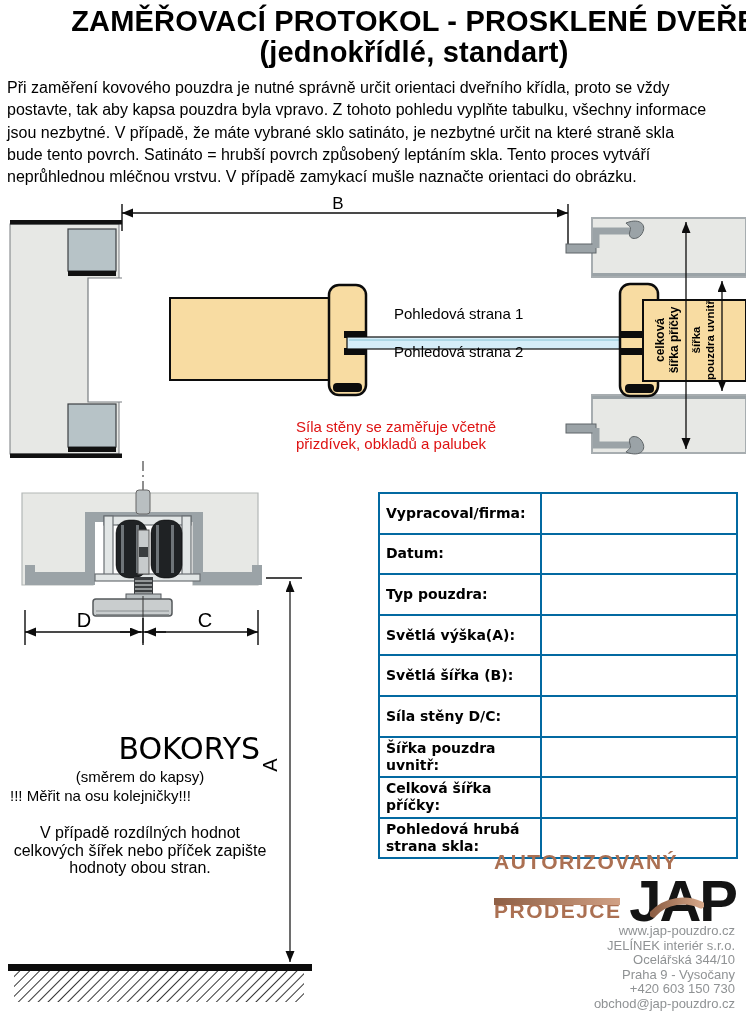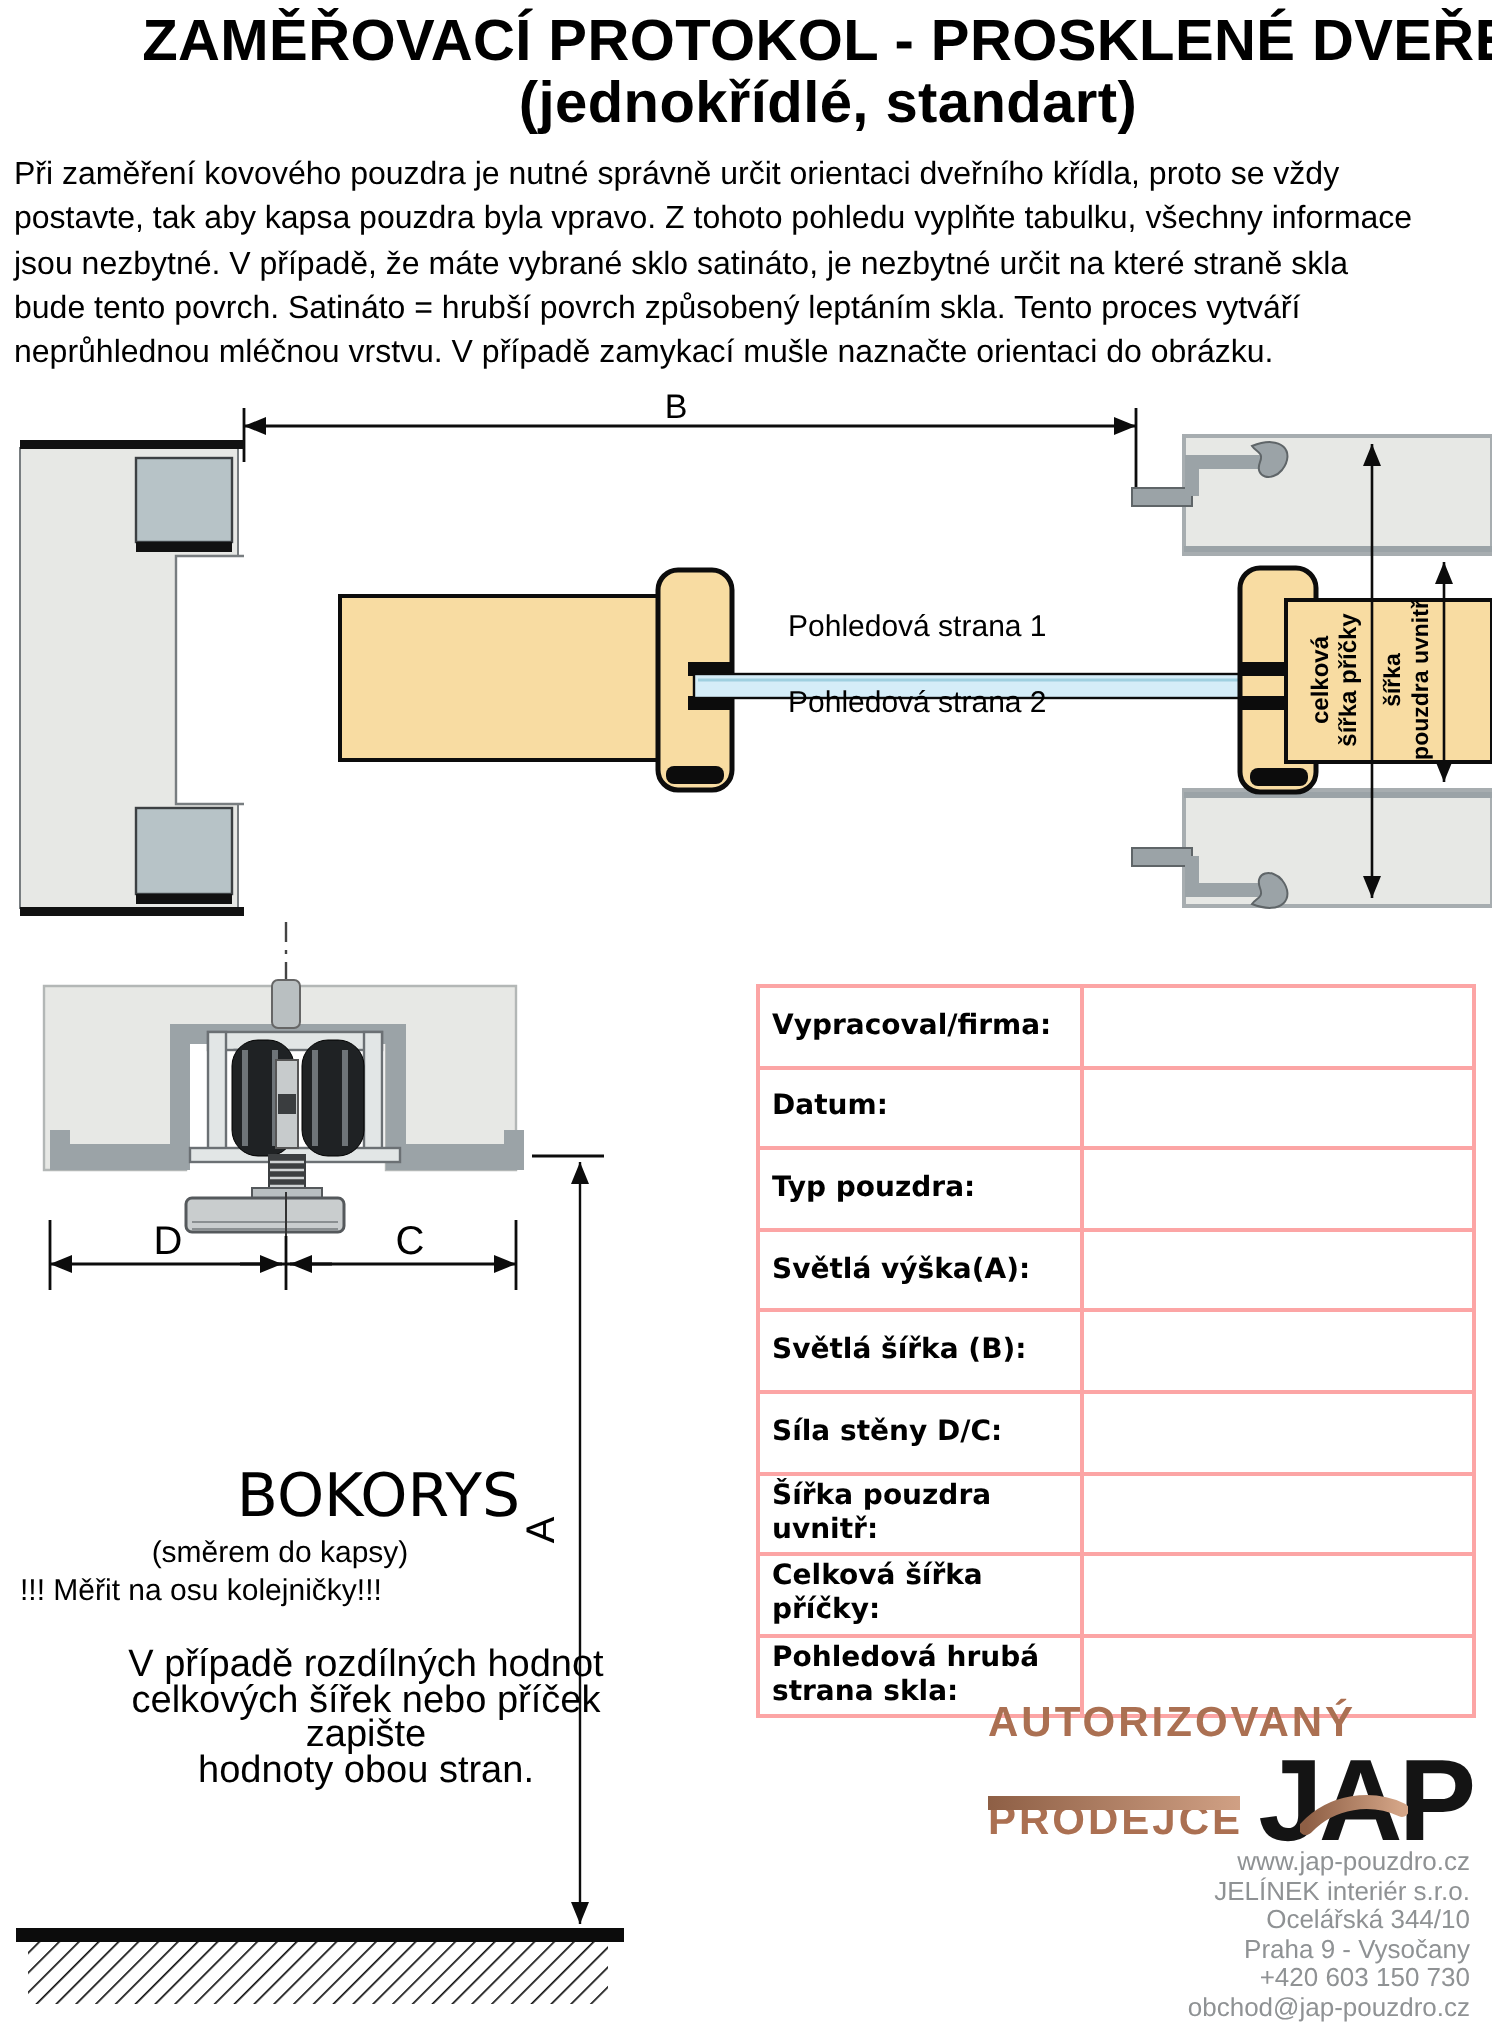--- a/index.html
+++ b/index.html
@@ -6,28 +6,28 @@
   #canvas{position:relative;width:746px;height:1020px;background:#fff;overflow:hidden;
           font-family:"Liberation Sans",sans-serif;color:#000;}
   .abs{position:absolute;}
   .pre{white-space:pre-line;}
   .title{top:6px;left:0;width:746px;text-align:center;font-weight:bold;font-size:29px;line-height:31px;letter-spacing:.2px;padding-left:41px;}
   .intro{top:77px;left:7px;width:736px;font-size:16px;line-height:22.3px;}
   .side-label{font-size:15px;line-height:16px;}
   .red-note{left:296px;top:418px;font-size:15px;line-height:17px;color:#de1212;}
   
   .form-table{left:378px;top:492px;border-collapse:collapse;table-layout:fixed;width:356px;}
-  .form-table td{border:2px solid #fca5a5;height:36.6px;vertical-align:middle;}
+  .form-table td{border:2px solid #0369a1;height:36.6px;vertical-align:middle;}
   .form-table td.lbl{width:152px;font-family:"DejaVu Sans",sans-serif;font-weight:bold;font-size:14px;line-height:17px;padding:1px 2px 1px 6px;white-space:pre-line;}
   .form-table td.val{width:192px;}
   
   .bok-head{left:20px;top:733px;width:240px;text-align:right;font-family:"DejaVu Sans",sans-serif;font-size:30px;line-height:32px;}
   .bok-sub1{left:20px;top:768px;width:240px;text-align:center;font-size:15px;}
   .bok-sub2{left:10px;top:787px;width:260px;text-align:left;font-size:15px;}
-  .bok-note{left:0px;top:824px;width:280px;text-align:center;font-size:19px;line-height:17.5px;padding-left:43px;}
+  .bok-note{left:0px;top:824px;width:280px;text-align:center;font-size:16px;line-height:17.5px;}
   
   .badge{left:494px;font-weight:bold;font-size:21px;line-height:21px;letter-spacing:1.5px;color:#ab7052;}
   .badge-bar{left:494px;top:898px;width:126px;height:7px;background:linear-gradient(90deg,#8e5f45,#d0a084);}
   .brand{right:10px;top:872px;font-weight:bold;font-size:58px;line-height:58px;letter-spacing:-2px;color:#141414;}
   .contact{right:11px;top:924px;text-align:right;font-size:13px;line-height:14.6px;color:#8f9294;}
   svg{display:block;}
   svg text{font-family:"Liberation Sans",sans-serif;fill:#000;}
   .dim-big{font-size:20px;}
   .dim-b{font-size:17px;}
   .rot-lab{font-size:12px;font-weight:600;font-family:"Liberation Sans",sans-serif;}
@@ -115,20 +115,22 @@
       <text class="rot-lab2" transform="translate(700,340) rotate(-90)" text-anchor="middle">šířka</text>
       <text class="rot-lab2" transform="translate(714,340) rotate(-90)" text-anchor="middle">pouzdra uvnitř</text>
     </g>
 
     <line x1="686" y1="222" x2="686" y2="449" stroke="#0c0c0c" stroke-width="1.3" marker-start="url(#arr)" marker-end="url(#arr)"></line>
     <line x1="722" y1="281" x2="722" y2="391" stroke="#0c0c0c" stroke-width="1.3" marker-start="url(#arr)" marker-end="url(#arr)"></line>
   </svg>
 
   <div class="abs side-label" style="left:394px;top:306px;">Pohledová strana 1</div>
   <div class="abs side-label" style="left:394px;top:344px;">Pohledová strana 2</div>
+  <div class="abs red-note pre">Síla stěny se zaměřuje včetně
+přizdívek, obkladů a palubek</div>
 
   <svg class="abs" style="left:0;top:455px;" width="330" height="560" viewBox="0 455 330 560">
     <defs>
       <marker id="arr2" orient="auto-start-reverse" markerUnits="userSpaceOnUse" markerWidth="12" markerHeight="10" refX="11" refY="4.5">
         <path d="M0,0 L11,4.5 L0,9 Z" fill="#0c0c0c"></path>
       </marker>
       <pattern id="hatchp" width="7" height="7" patternUnits="userSpaceOnUse" patternTransform="rotate(45)">
         <rect width="7" height="7" fill="#ffffff"></rect>
         <line x1="0" y1="0" x2="0" y2="7" stroke="#111" stroke-width="1.7"></line>
       </pattern>

